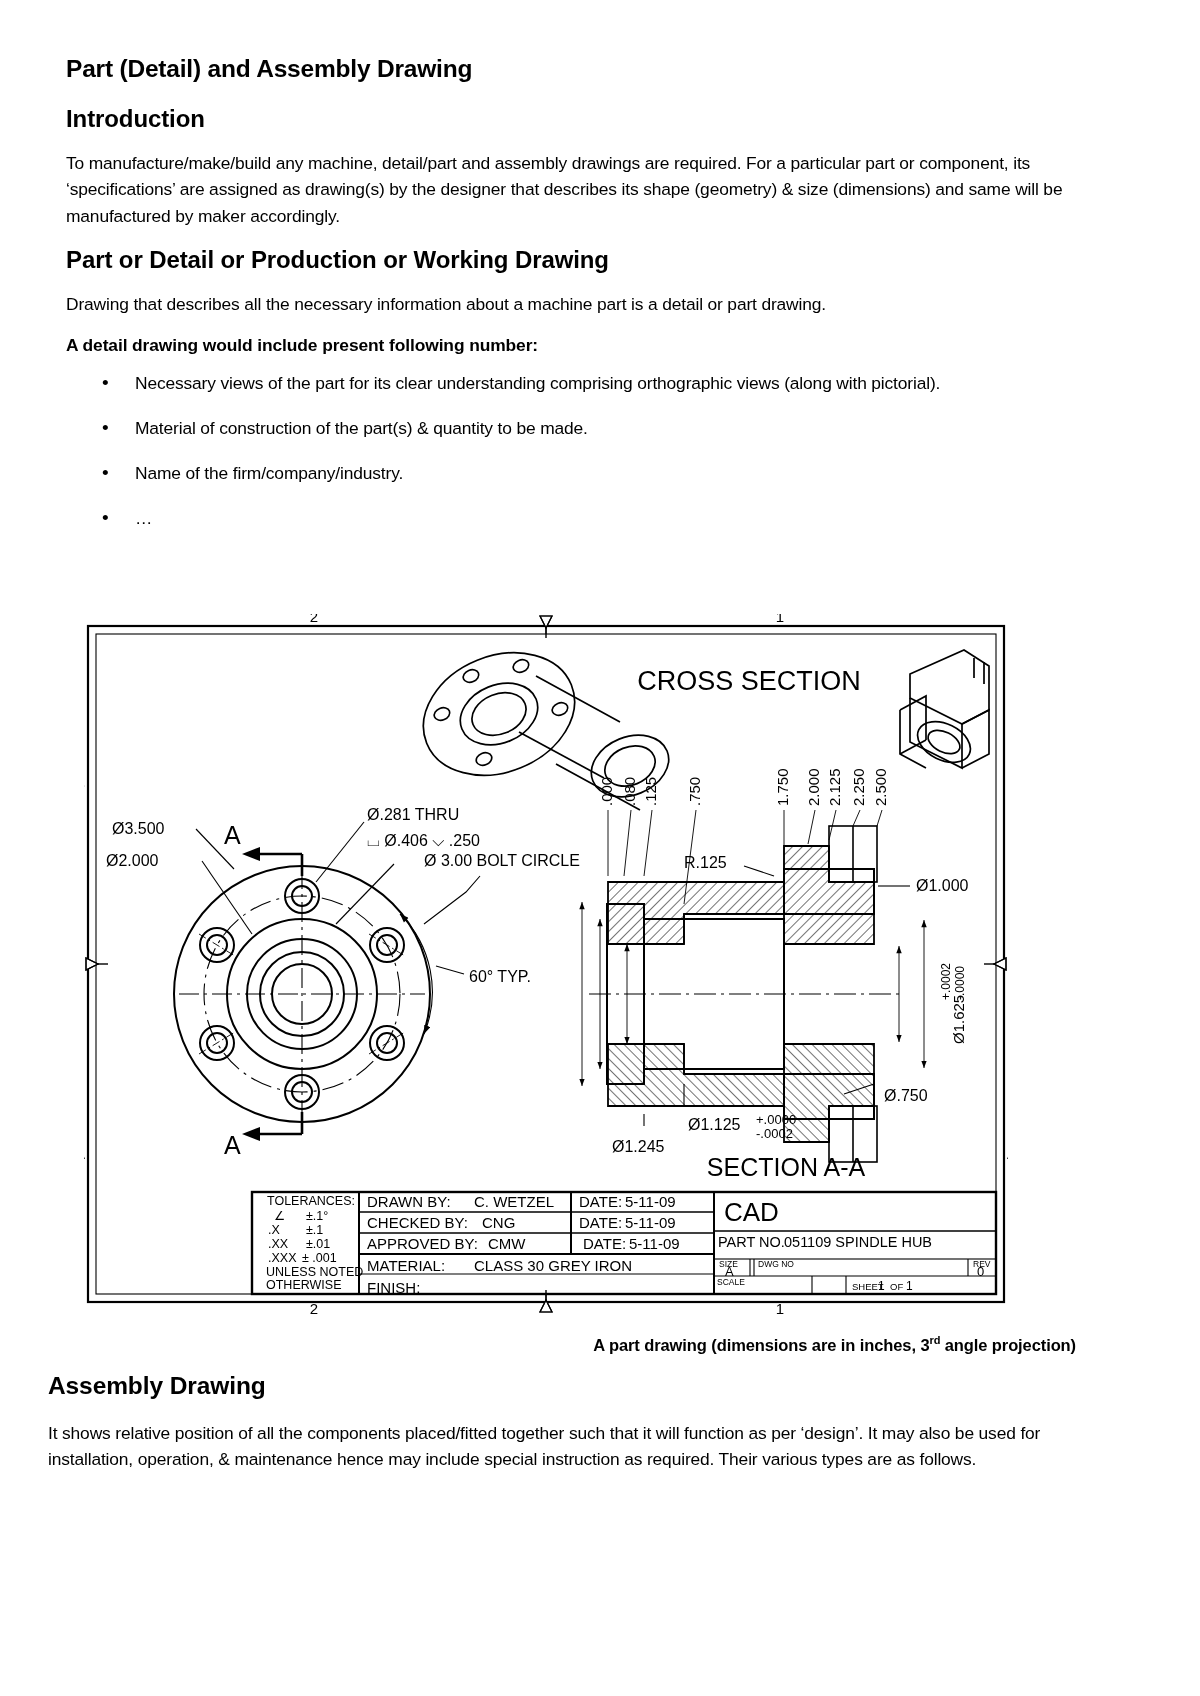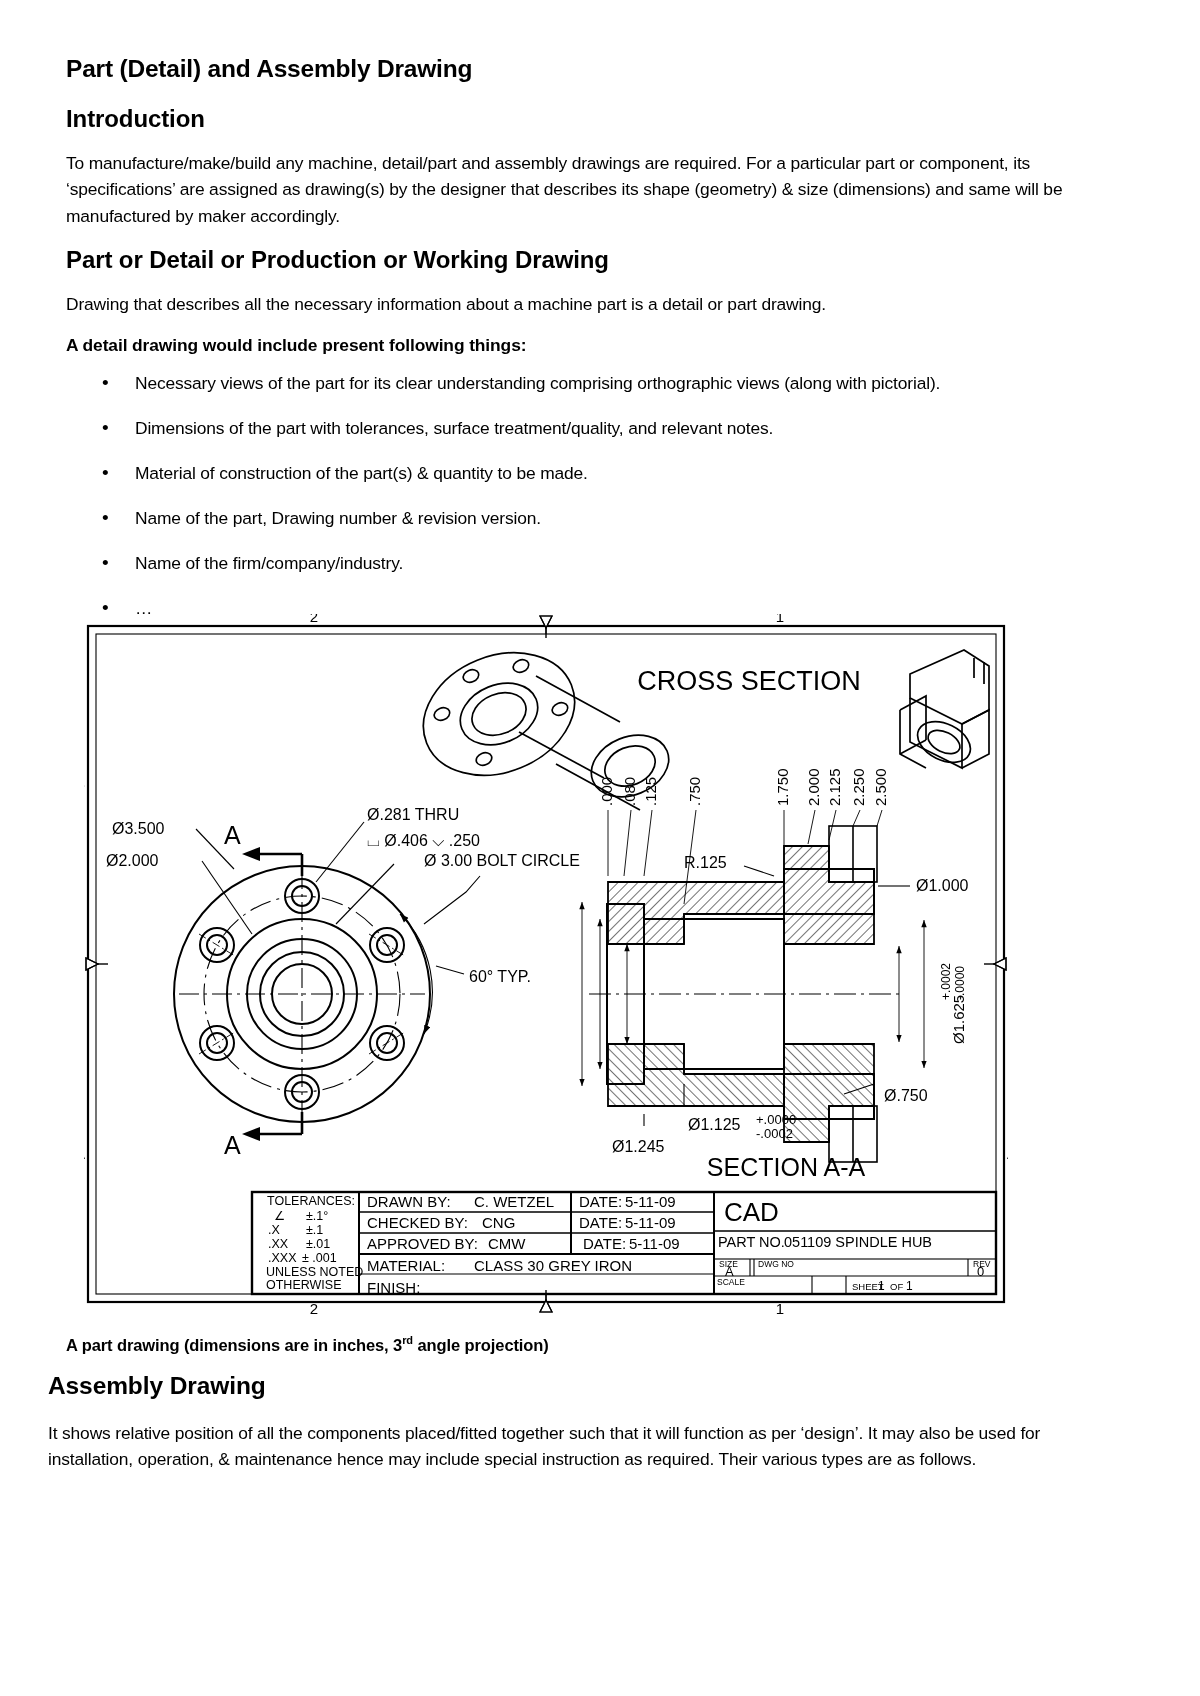--- a/index.html
+++ b/index.html
@@ -66,21 +66,21 @@
     letter-spacing: -0.15px;
   }
   ul.bullets li::before {
     content: "\2022";
     position: absolute;
     left: 0;
     top: -1px;
     font-size: 19px;
   }
   .caption {
-    text-align: left;
+    text-align: right;
     font-size: 16.5px;
     font-weight: bold;
     margin: 12px 0 0 0;
     letter-spacing: -0.1px;
   }
   .caption sup { font-size: 11px; vertical-align: super; }
 
   
   .drawing-wrap {
     position: absolute;
@@ -105,27 +105,25 @@
 
   <div class="content">
 
     <h1 class="doc-title">Part (Detail) and Assembly Drawing</h1>
 
     <h2 class="sec-title">Introduction</h2>
     <p class="body-text">To manufacture/make/build any machine, detail/part and assembly drawings are required. For a particular part or component, its ‘specifications’ are assigned as drawing(s) by the designer that describes its shape (geometry) &amp; size (dimensions) and same will be manufactured by maker accordingly.</p>
 
     <h2 class="sec-title">Part or Detail or Production or Working Drawing</h2>
     <p class="body-text">Drawing that describes all the necessary information about a machine part is a detail or part drawing.</p>
-    <p class="lead-bold">A detail drawing would include present following things:</p>
+    <p class="lead-bold">A detail drawing would include present following number:</p>
 
     <ul class="bullets">
       <li>Necessary views of the part for its clear understanding comprising orthographic views (along with pictorial).</li>
-      <li>Dimensions of the part with tolerances, surface treatment/quality, and relevant notes.</li>
       <li>Material of construction of the part(s) &amp; quantity to be made.</li>
-      <li>Name of the part, Drawing number &amp; revision version.</li>
       <li>Name of the firm/company/industry.</li>
       <li>…</li>
     </ul>
   </div>
 
   <div class="drawing-wrap">
     <svg class="dwg-svg" width="924" height="700" viewBox="0 0 924 700" xmlns="http://www.w3.org/2000/svg">
       <defs>
         <marker id="arrhead" markerWidth="9" markerHeight="9" refX="8" refY="3" orient="auto">
           <path d="M0,0 L8,3 L0,6 z" fill="#000"></path>

